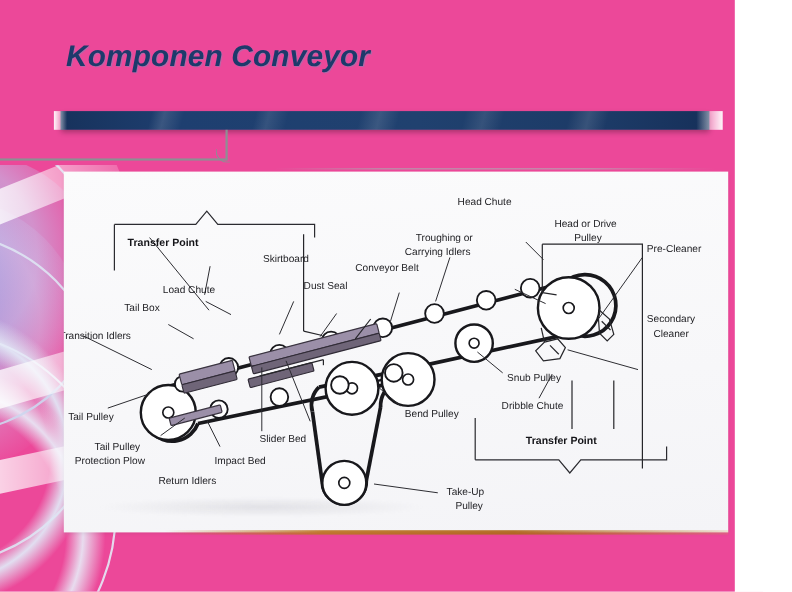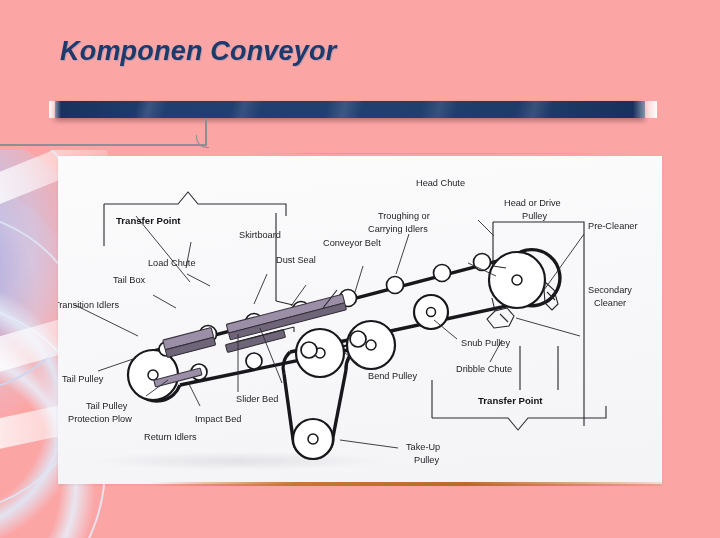--- a/index.html
+++ b/index.html
@@ -1,17 +1,17 @@
 <!DOCTYPE html>
 <html><head>
 <meta charset="utf-8">
 <style>
   html,body{margin:0;padding:0;background:#fff;}
   body{width:720px;height:538px;overflow:hidden;font-family:"Liberation Sans",sans-serif;}
-  #slide{position:relative;width:720px;height:538px;background:#fca5a5;overflow:hidden;}
+  #slide{position:relative;width:668px;height:538px;background:#ec4899;overflow:hidden;}
 
   
   .deco-wrap{position:absolute;left:-78px;top:150px;width:250px;height:390px;overflow:hidden;pointer-events:none;}
   .swirl{position:absolute;border-radius:50%;}
   .s1{left:-60px;top:-10px;width:230px;height:230px;
       background:radial-gradient(circle at 35% 40%, rgba(150,170,235,.85) 0%, rgba(190,205,245,.55) 45%, rgba(255,255,255,0) 72%);}
   .s2{left:-95px;top:30px;width:250px;height:250px;
       background:radial-gradient(circle at 45% 45%, rgba(120,140,225,.55) 0%, rgba(205,215,248,.35) 50%, rgba(255,255,255,0) 75%);}
   .s3{left:-120px;top:120px;width:290px;height:290px;
       background:radial-gradient(circle at 50% 50%, rgba(255,255,255,0) 48%, rgba(225,230,245,.95) 56%, rgba(255,255,255,0) 66%);}

